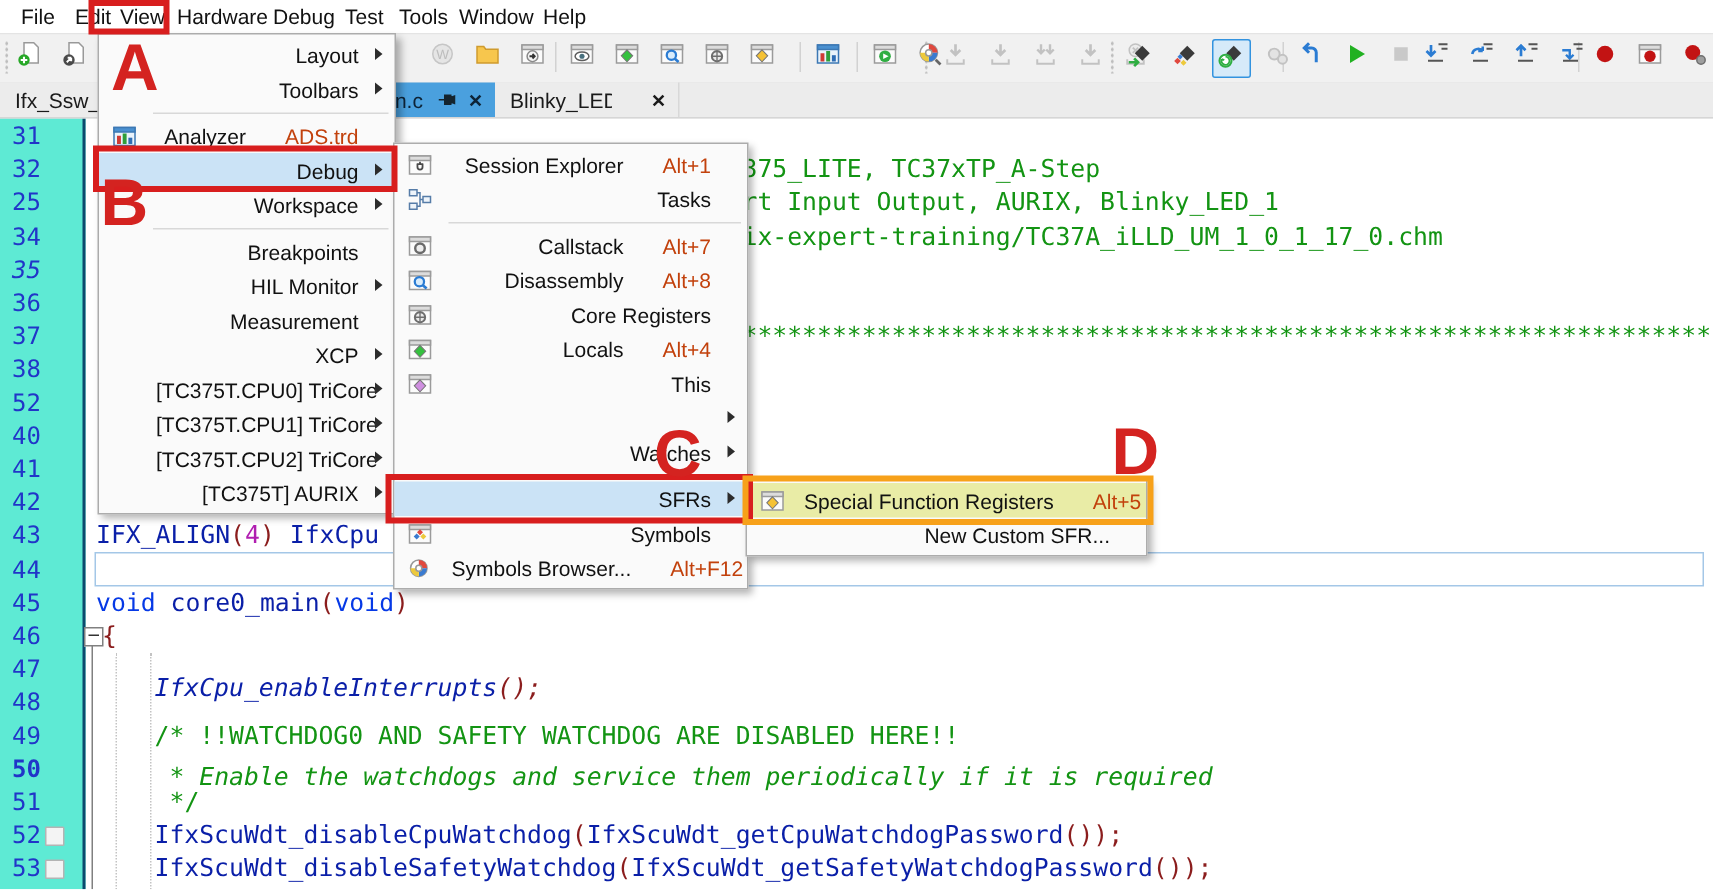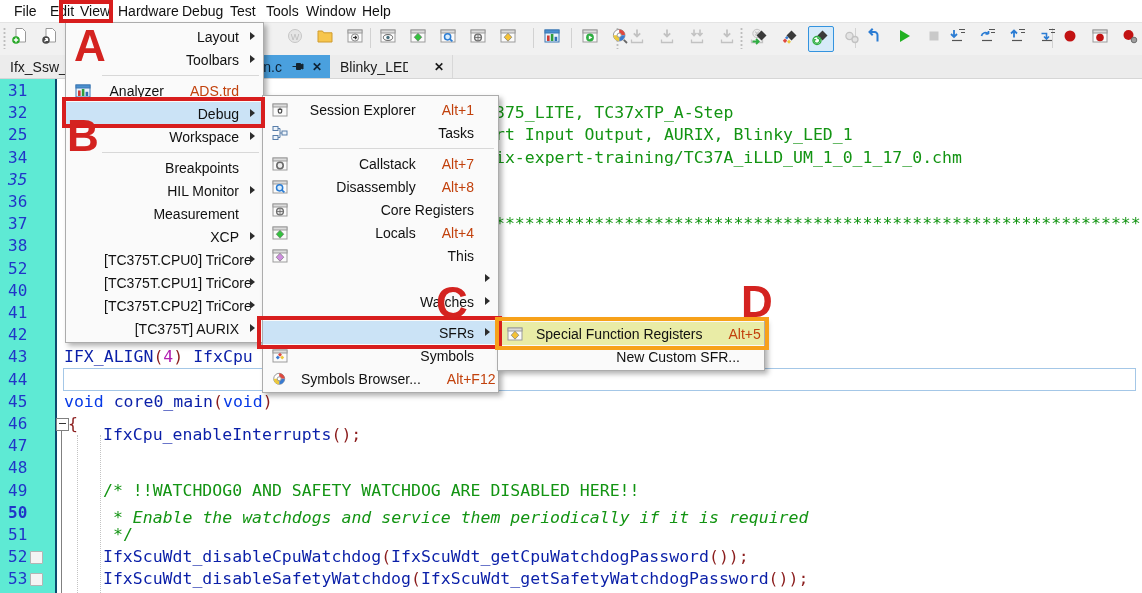--- a/index.html
+++ b/index.html
@@ -388,21 +388,21 @@
     <div class="indent-guide" style="left: 77px; top: 357.2px; height: 157.8px;"></div>
     <div class="indent-guide" style="left: 100px; top: 357.2px; height: 157.8px;"></div>
     <div id="codelayer">
         <div class="cline" style="left: 495px; top: 24.2px;"><span class="tk-com">375_LITE, TC37xTP_A-Step</span></div>
         <div class="cline" style="left: 495px; top: 46.4px;"><span class="tk-com">rt Input Output, AURIX, Blinky_LED_1</span></div>
         <div class="cline" style="left: 495px; top: 68.6px;"><span class="tk-com">ix-expert-training/TC37A_iLLD_UM_1_0_1_17_0.chm</span></div>
         <div class="cline" style="left: 495px; top: 135.2px;"><span class="tk-com">*****************************************************************</span></div>
         <div class="cline" style="left: 64px; top: 268.4px;"><span class="tk-id">IFX_ALIGN</span><span class="tk-p">(</span><span class="tk-num">4</span><span class="tk-p">)</span><span class="tk-pl"> </span><span class="tk-id">IfxCpu</span></div>
         <div class="cline" style="left: 64px; top: 312.8px;"><span class="tk-kw">void</span><span class="tk-pl"> </span><span class="tk-id">core0_main</span><span class="tk-p">(</span><span class="tk-kw">void</span><span class="tk-p">)</span></div>
         <div class="cline" style="left: 68px; top: 335px;"><span class="tk-p">{</span></div>
-        <div class="cline" style="left: 103px; top: 346px;"><span class="tk-id">IfxCpu_enableInterrupts</span><span class="tk-p">();</span></div>
+        <div class="cline" style="left: 103px; top: 370px; font-style: italic;"><span class="tk-id">IfxCpu_enableInterrupts</span><span class="tk-p">();</span></div>
         <div class="cline" style="left: 103px; top: 401.6px;"><span class="tk-com">/* !!WATCHDOG0 AND SAFETY WATCHDOG ARE DISABLED HERE!!</span></div>
         <div class="cline" style="left: 113px; top: 429px; font-style: italic;"><span class="tk-com">* Enable the watchdogs and service them periodically if it is required</span></div>
         <div class="cline" style="left: 113px; top: 446px;"><span class="tk-com">*/</span></div>
         <div class="cline" style="left: 103px; top: 468.2px;"><span class="tk-id">IfxScuWdt_disableCpuWatchdog</span><span class="tk-p">(</span><span class="tk-id">IfxScuWdt_getCpuWatchdogPassword</span><span class="tk-p">());</span></div>
         <div class="cline" style="left: 103px; top: 490.4px;"><span class="tk-id">IfxScuWdt_disableSafetyWatchdog</span><span class="tk-p">(</span><span class="tk-id">IfxScuWdt_getSafetyWatchdogPassword</span><span class="tk-p">());</span></div>
       </div>
   </div>
 
   <div id="view-menu" class="popup">
       <div class="mi">

